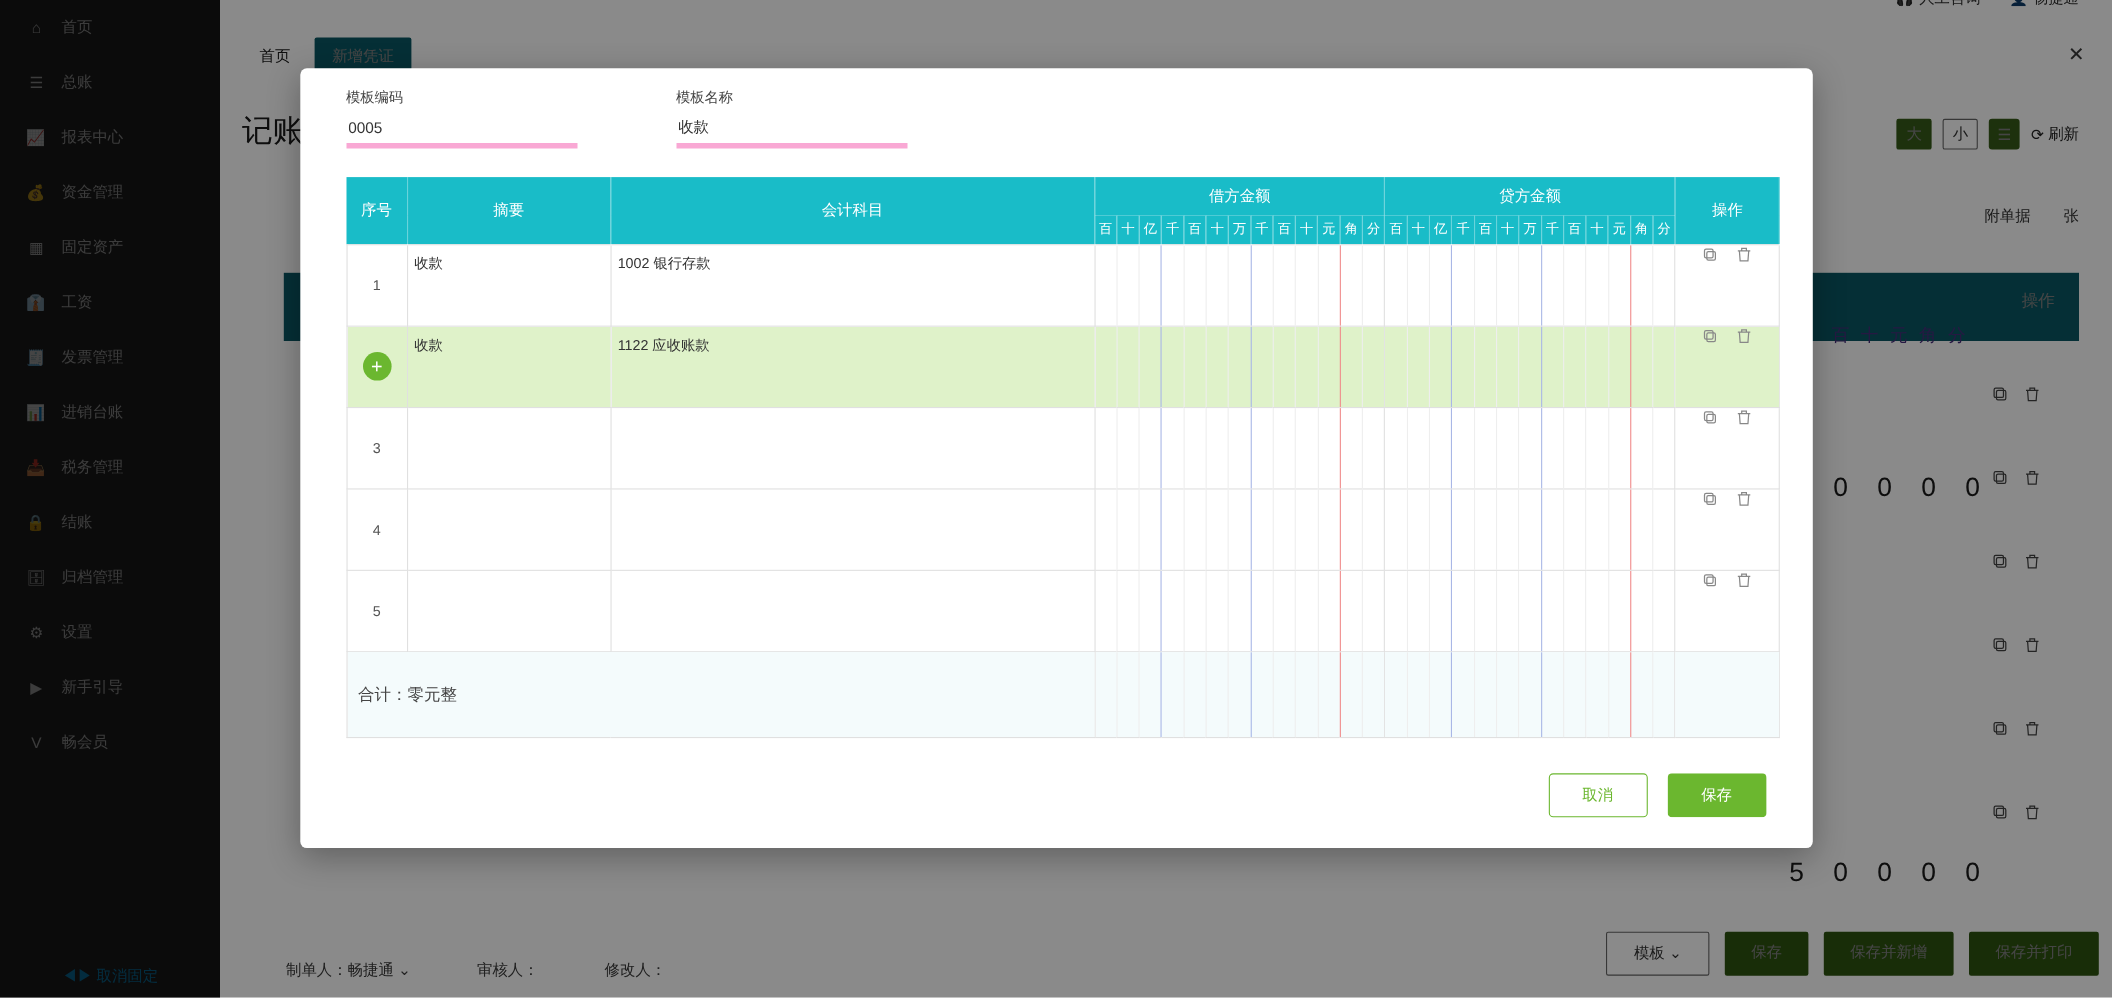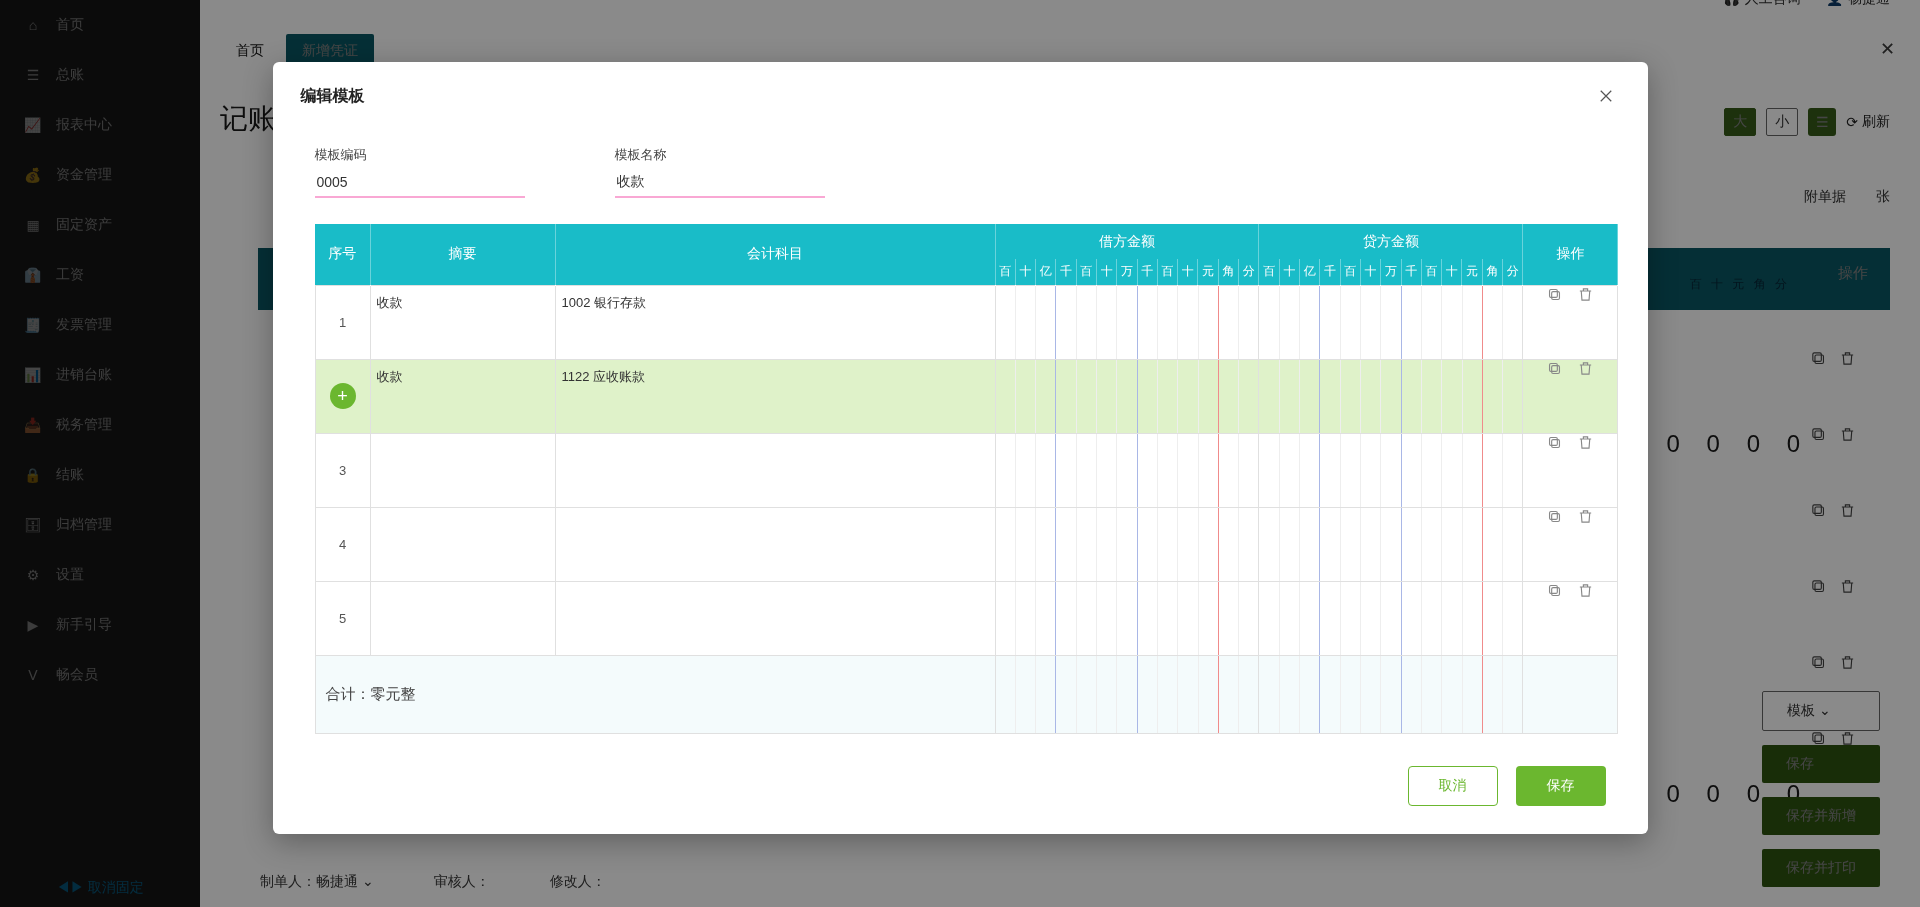--- a/index.html
+++ b/index.html
@@ -25,39 +25,39 @@
 .bg-size-btn.g { background: #6bb72f; color: #fff; border-color: #6bb72f; }
 .bg-refresh { color: #444; display: flex; align-items: center; gap: 4px; }
 
 .bg-docmeta { position: absolute; top: 188px; right: 30px; color: #666; font-size: 14px; display: flex; gap: 30px; margin-left: 12px; }
 .bg-amount { position: absolute; right: 110px; top: 430px; font-size: 24px; letter-spacing: 10px; color: #333; }
 .bg-amount2 { position: absolute; right: 110px; top: 780px; font-size: 24px; letter-spacing: 10px; color: #333; }
 
 .bg-rowicons { position: absolute; right: 50px; width: 60px; display: flex; gap: 12px; color: #888; }
 .bg-rowicons svg { width: 17px; height: 17px; }
 
-.bg-actions { position: absolute; bottom: 20px; right: 40px; display: flex; gap: 14px; flex-direction: column; }
+.bg-actions { position: absolute; bottom: 20px; right: 12px; display: flex; gap: 14px; }
 .bg-btn { padding: 10px 24px; border-radius: 2px; font-size: 14px; }
 .bg-btn.outline { border: 1px solid #ccc; color: #666; }
 .bg-btn.green { background: #5aa620; color: #fff; }
 
 .bg-footer-people { position: absolute; bottom: 16px; left: 260px; display: flex; gap: 60px; color: #777; font-size: 14px; }
 
 
 .modal-overlay { position: absolute; inset: 0; background: rgba(0,0,0,.46); display: flex; align-items: flex-start; justify-content: center; }
 .modal { background: #fff; border-radius: 6px; width: 1375px; margin-top: 62px; box-shadow: 0 8px 30px rgba(0,0,0,.3); display: flex; flex-direction: column; }
 .modal-head { display: flex; align-items: center; justify-content: space-between; padding: 20px 28px 18px; }
 .modal-title { font-size: 16px; font-weight: 600; color: #222; }
 .modal-close { width: 28px; height: 28px; display: flex; align-items: center; justify-content: center; cursor: pointer; color: #555; font-size: 20px; }
 .modal-body { padding: 0 42px 10px; }
 
 .form-row { display: flex; gap: 90px; padding: 18px 0 26px; }
 .form-field { display: flex; align-items: flex-start; gap: 0; flex-direction: column; }
 .form-label { font-size: 13px; color: #444; padding-bottom: 6px; }
-.form-input { border: none; border-bottom: 2px solid #f9a8d4; outline: none; font-size: 14px; padding: 4px 2px 6px; width: 210px; color: #333; background: transparent; }
+.form-input { border: none; border-bottom: 5px solid #f9a8d4; outline: none; font-size: 14px; padding: 4px 2px 6px; width: 210px; color: #333; background: transparent; }
 
 .tbl { width: 100%; border-collapse: collapse; table-layout: fixed; }
 .tbl th { background: #19bcc8; color: #fff; font-weight: 500; font-size: 14px; text-align: center; border-right: 1px solid rgba(255,255,255,.35); }
 .tbl th.h1 { height: 35px; }
 .tbl th.h2 { height: 26px; font-size: 12px; }
 .col-seq { width: 55px; }
 .col-sum { width: 185px; }
 .col-acc { width: 440px; }
 .col-digit { width: 20.3px; }
 .col-op { width: 95px; }
@@ -175,21 +175,21 @@
     <span class="bg-refresh">⟳ <span>刷新</span></span>
   </div>
 
   <div class="bg-docmeta">
     <span>附单据</span>
     <span>张</span>
   </div>
 
   <div style="position:absolute;top:248px;left:258px;right:30px;height:62px;background:#14b1c8"></div>
   <div style="position:absolute;top:264px;right:52px;color:#fff;font-size:15px">操作</div>
-  <div style="position:absolute;top:276px;right:130px;color:#0c4a6e;font-size:12px;letter-spacing:3px">百 十 元 角 分</div>
+  <div style="position:absolute;top:295px;right:130px;color:#8b5cf6;font-size:16px;letter-spacing:3px">百 十 元 角 分</div>
 
   <div class="bg-amount">5 0 0 0 0</div>
   <div class="bg-amount2">5 0 0 0 0</div>
 
   <div id="bg-row-icons">
       <div class="bg-rowicons" style="top: 350px;">
         <svg viewBox="0 0 24 24">
           <rect x="7" y="7" width="12" height="12" rx="2"></rect>
           <rect x="4" y="4" width="12" height="12" rx="2"></rect>
         </svg>
@@ -253,28 +253,20 @@
   <div class="bg-actions">
     <span class="bg-btn outline"><span>模板</span> ⌄</span>
     <span class="bg-btn green">保存</span>
     <span class="bg-btn green">保存并新增</span>
     <span class="bg-btn green">保存并打印</span>
   </div>
 </div>
 
 <div class="modal-overlay">
   <div class="modal">
-    <div class="modal-head">
-      <div class="modal-title">编辑模板</div>
-      <div class="modal-close">
-        <svg viewBox="0 0 24 24" width="18" height="18">
-            <path d="M5 5l14 14M19 5L5 19"></path>
-          </svg>
-      </div>
-    </div>
 
     <div class="modal-body">
       <div class="form-row">
         <div class="form-field">
           <span class="form-label">模板编码</span>
           <input class="form-input" value="0005" style="">
         </div>
         <div class="form-field">
           <span class="form-label">模板名称</span>
           <input class="form-input" value="收款" style="">

